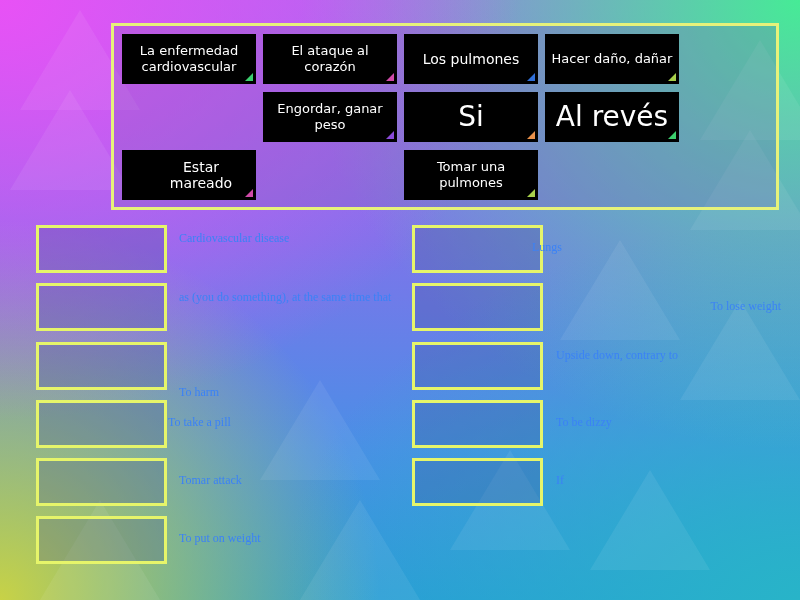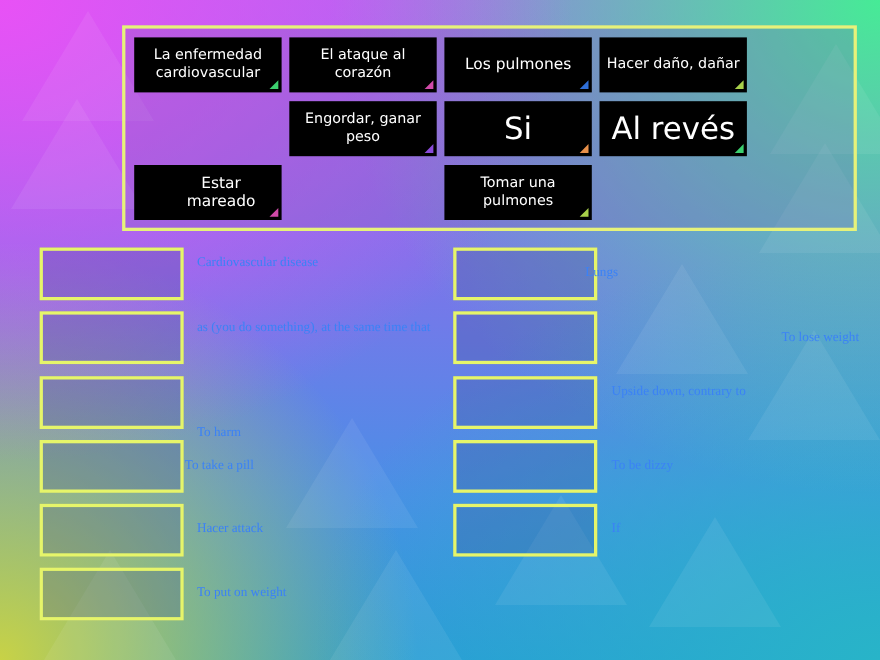--- a/index.html
+++ b/index.html
@@ -133,21 +133,21 @@
 <div class="slot" style="left:36px;top:283px;"></div>
 <div class="def" style="left:179px;top:287px;width:225px;">as (you do something), at the same time that</div>
 
 <div class="slot" style="left:36px;top:342px;"></div>
 <div class="def" style="left:179px;top:354px;margin-top:28px;">To harm</div>
 
 <div class="slot" style="left:36px;top:400px;"></div>
 <div class="def" style="left:168px;top:412px;">To take a pill</div>
 
 <div class="slot" style="left:36px;top:458px;"></div>
-<div class="def" style="left:179px;top:470px;">Hacer attack</div>
+<div class="def" style="left:179px;top:470px;">Tomar attack</div>
 
 <div class="slot" style="left:36px;top:516px;"></div>
 <div class="def" style="left:179px;top:528px;">To put on weight</div>
 
 <div class="slot" style="left:412px;top:225px;"></div>
 <div class="def" style="left:532px;top:237px;">Lungs</div>
 
 <div class="slot" style="left:412px;top:283px;"></div>
 <div class="def" style="left:556px;top:296px;text-align:right;">To lose weight</div>
 

